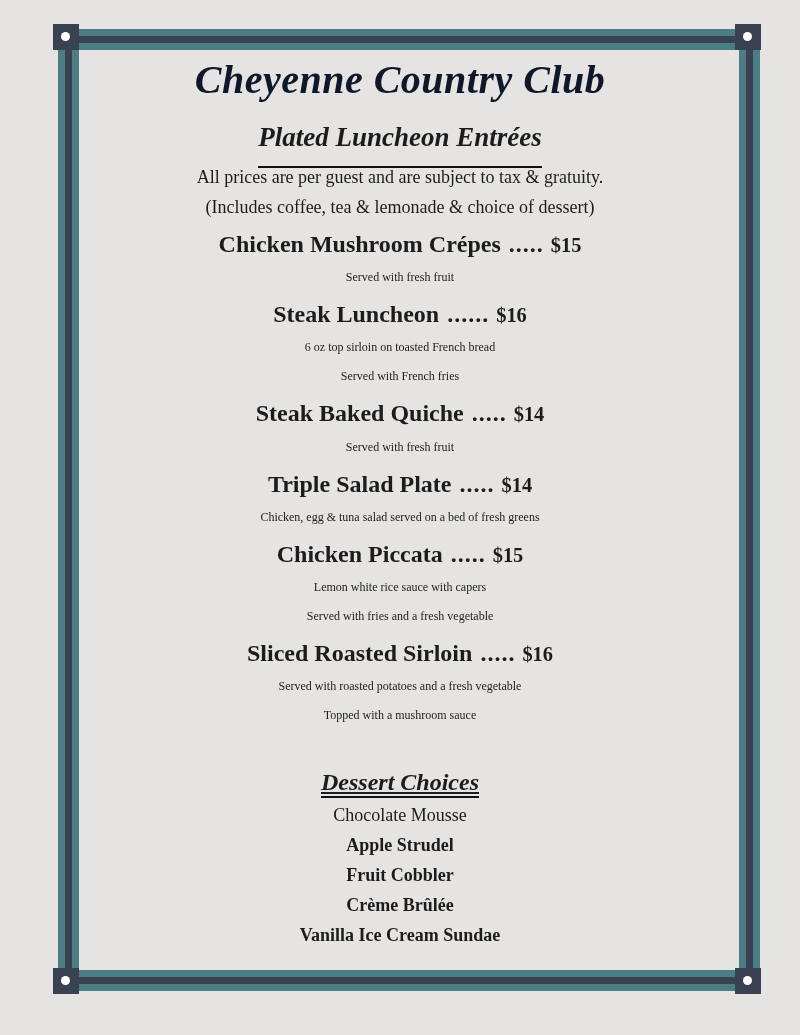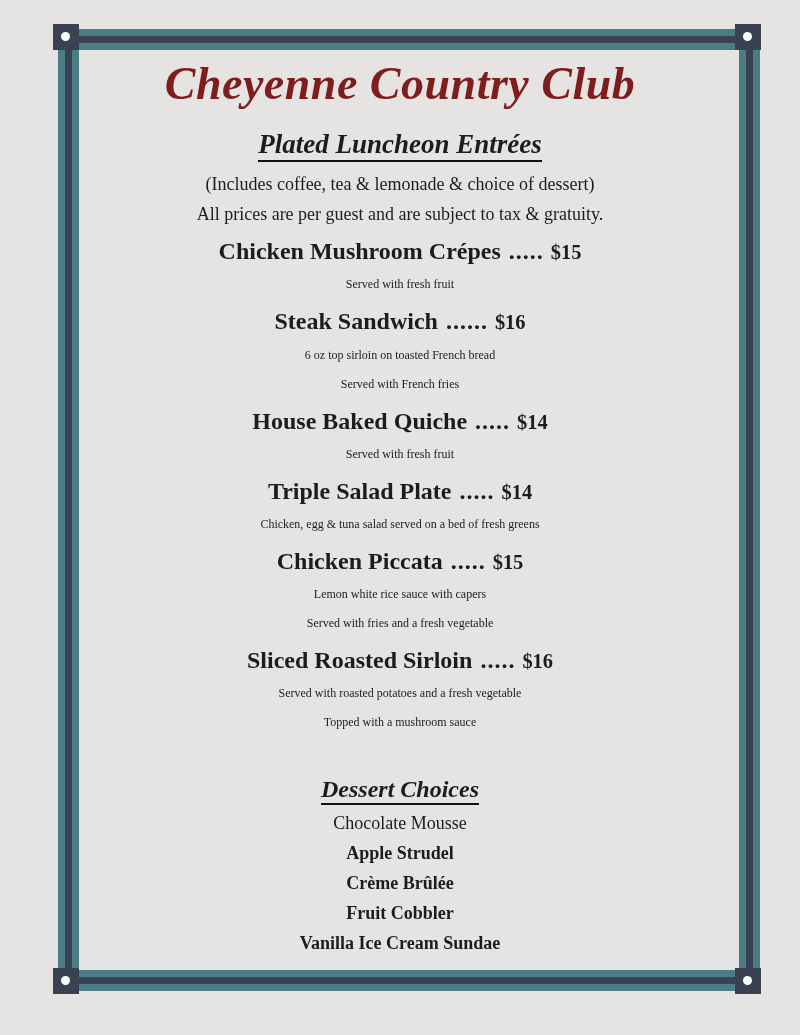--- a/index.html
+++ b/index.html
@@ -63,37 +63,37 @@
   
   .content {
     position: absolute;
     left: 60px; right: 60px; top: 0;
     padding-top: 52px;
     text-align: center;
     z-index: 3;
   }
   .menu-title {
     margin: 4px 0 0 0;
-    font-size: 46px;
+    font-size: 40px;
     line-height: 1.2;
     font-weight: bold;
     font-style: italic;
-    color: #7f1d1d;
+    color: #0f172a;
     letter-spacing: 0.5px;
   }
   .section-heading {
     margin: 16px 0 0 0;
     font-size: 27px;
     line-height: 1.3;
     font-weight: bold;
     font-style: italic;
   }
   .section-heading .underlined {
     border-bottom: 2px solid #111;
-    padding-bottom: 1px;
+    padding-bottom: 14px;
   }
   .note {
     margin: 11px 0 0 0;
     font-size: 18px;
     line-height: 23px;
   }
   .note + .note { margin-top: 7px; }
   .item-name {
     margin: 10px 0 0 0;
     font-size: 24px;
@@ -111,20 +111,21 @@
   .dessert-heading {
     margin: 40px 0 0 0;
     font-size: 24px;
     line-height: 1.3;
     font-weight: bold;
     font-style: italic;
   }
   .dessert-heading .underlined {
     border-bottom: 2px solid #111;
     padding-bottom: 1px;
+    text-decoration: underline;
   }
   .dessert-item {
     margin: 6px 0 0 0;
     font-size: 18px;
     line-height: 23px;
   }
   .dessert-item + .dessert-item { margin-top: 7px; font-weight: bold; }
 </style>
 </head>
 <body>
@@ -139,36 +140,36 @@
   <div class="corner corner-tr"></div>
   <div class="corner corner-bl"></div>
   <div class="corner corner-br"></div>
 
   <div class="content">
 
     <h1 class="menu-title">Cheyenne Country Club</h1>
 
     <h2 class="section-heading"><span class="underlined">Plated Luncheon Entrées</span></h2>
 
+    <p class="note">All prices are per guest and are subject to tax &amp; gratuity.</p>
     <p class="note">(Includes coffee, tea &amp; lemonade &amp; choice of dessert)</p>
-    <p class="note">All prices are per guest and are subject to tax &amp; gratuity.</p>
 
     <div>
       <h3 class="item-name"><span>Chicken Mushroom Crépes</span><span class="dots">.....</span><span class="price">$15</span></h3>
       <p class="item-desc">Served with fresh fruit</p>
     </div>
 
     <div>
-      <h3 class="item-name"><span>Steak Sandwich</span><span class="dots">......</span><span class="price">$16</span></h3>
+      <h3 class="item-name"><span>Steak Luncheon</span><span class="dots">......</span><span class="price">$16</span></h3>
       <p class="item-desc">6 oz top sirloin on toasted French bread</p>
       <p class="item-desc">Served with French fries</p>
     </div>
 
     <div>
-      <h3 class="item-name"><span>House Baked Quiche</span><span class="dots">.....</span><span class="price">$14</span></h3>
+      <h3 class="item-name"><span>Steak Baked Quiche</span><span class="dots">.....</span><span class="price">$14</span></h3>
       <p class="item-desc">Served with fresh fruit</p>
     </div>
 
     <div>
       <h3 class="item-name"><span>Triple Salad Plate</span><span class="dots">.....</span><span class="price">$14</span></h3>
       <p class="item-desc">Chicken, egg &amp; tuna salad served on a bed of fresh greens</p>
     </div>
 
     <div>
       <h3 class="item-name"><span>Chicken Piccata</span><span class="dots">.....</span><span class="price">$15</span></h3>
@@ -179,18 +180,18 @@
     <div>
       <h3 class="item-name"><span>Sliced Roasted Sirloin</span><span class="dots">.....</span><span class="price">$16</span></h3>
       <p class="item-desc">Served with roasted potatoes and a fresh vegetable</p>
       <p class="item-desc">Topped with a mushroom sauce</p>
     </div>
 
     <h2 class="dessert-heading"><span class="underlined">Dessert Choices</span></h2>
 
     <p class="dessert-item">Chocolate Mousse</p>
     <p class="dessert-item">Apple Strudel</p>
+    <p class="dessert-item">Fruit Cobbler</p>
     <p class="dessert-item">Crème Brûlée</p>
-    <p class="dessert-item">Fruit Cobbler</p>
     <p class="dessert-item">Vanilla Ice Cream Sundae</p>
 
   </div>
 </div>
 
 </body></html>

